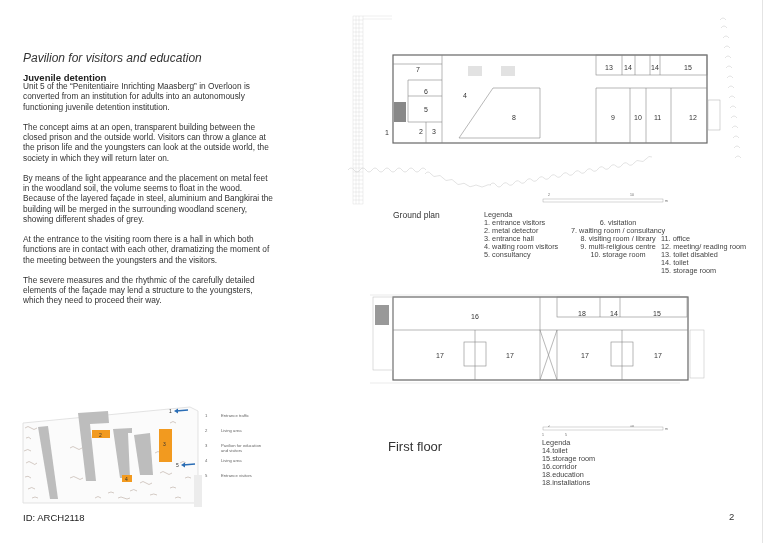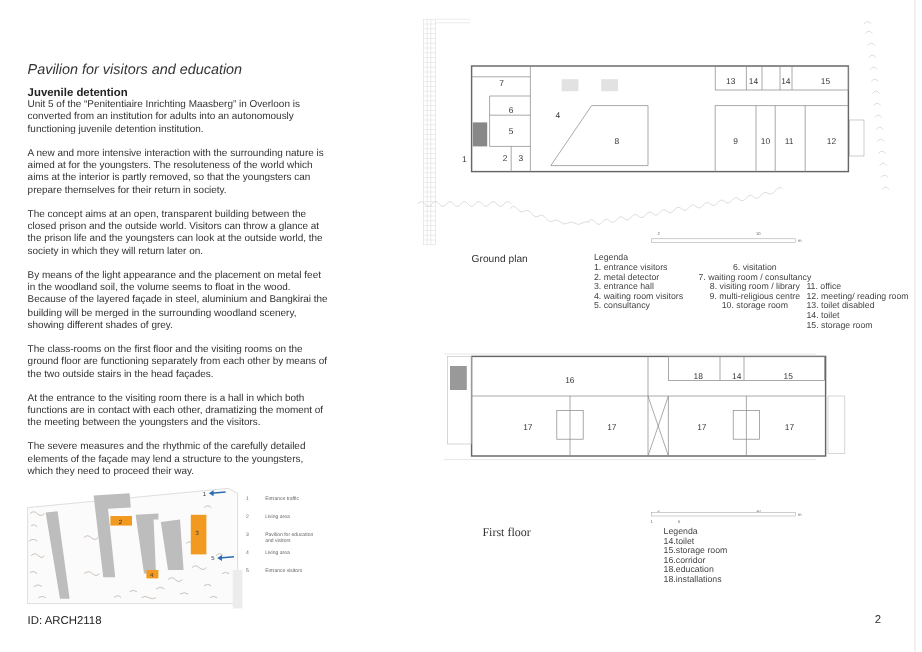--- a/index.html
+++ b/index.html
@@ -10,38 +10,36 @@
   .subtitle { left:23px; top:51px; font-size:12px; font-style:italic; color:#333; }
   .body-text { left:23px; width:250px; font-size:8.3px; line-height:10.4px; color:#333;margin-top:12px; }
   .body-text p { margin:0 0 9.4px 0; }
   .doc-id { left:23px; top:512px; font-size:9.5px; color:#222; }
   .page-num { left:729px; top:511px; font-size:9.5px; color:#333; }
   .site-legend { left:205px; top:413px; font-size:4.2px; color:#666; }
   .site-legend .row { position:absolute; white-space:nowrap; }
   .site-legend .num { position:absolute; left:0; }
   .site-legend .lbl { position:absolute; left:16px; }
   .plan-label { font-size:8.5px; color:#333; }
-  .legend { font-size:7.3px; line-height:8.1px; color:#444;margin-left:11px; }
+  .legend { font-size:7.3px; line-height:8.1px; color:#444; }
   .legend .col { position:absolute; top:0; white-space:nowrap; }
   .legend .hdr { margin-bottom:0; }
   .right-edge { left:762px; top:0; width:1px; height:543px; background:#e4e4e4; }
   svg text { font-family:"Liberation Sans", sans-serif; }
 </style>
 </head>
 <body>
 
 <div class="abs title">Juvenile detention</div>
 <div class="abs subtitle">Pavilion for visitors and education</div>
 
 <div class="abs body-text" style="top:69px;">
   <p>Unit 5 of  the “Penitentiaire Inrichting Maasberg” in Overloon is converted from an institution for adults into an autonomously functioning juvenile detention institution.</p>
-  <p>A new and more intensive interaction with the surrounding nature is aimed at for the youngsters. The resoluteness of the world which aims at the interior is partly removed, so that the youngsters can prepare themselves for their return in society.</p>
   <p>The concept aims at an open, transparent building between the closed prison and the outside world. Visitors can throw a glance at the prison life and the youngsters can look at the outside world, the society in which they will return later on.</p>
   <p>By means of the light appearance and the placement on metal feet in the woodland soil, the volume seems to float in the wood. Because of the layered façade in steel, aluminium and Bangkirai the building will be merged in the surrounding woodland scenery, showing different shades of grey.</p>
-  <p>The class-rooms on the first floor and the visiting rooms on the ground floor are functioning separately from each other by means of the two outside stairs in the head façades.</p>
   <p>At the entrance to the visiting room there is a hall in which both functions are in contact with each other, dramatizing the moment of the meeting between the youngsters and the visitors.</p>
   <p>The severe measures and the rhythmic of the carefully detailed elements of the façade may lend a structure to the youngsters, which they need to proceed their way.</p>
 </div>
 
 <svg class="abs" style="left:20px;top:403px;" width="185" height="105">
   <polygon points="3,20 170,4 178,8 178,100 3,100" fill="#fbfbfb" stroke="#dcdcdc" stroke-width="0.8"></polygon>
   <g fill="none" stroke="#b9aaa0" stroke-width="0.6">
     <path d="M5,25 q3,-3 6,0 t6,0 M6,35 q3,-2 5,1 M4,48 q4,-3 7,0 M6,60 q3,-3 6,0 t5,0 M5,74 q3,-2 6,1 M8,86 q4,-3 7,0 M12,95 q3,-2 6,0"></path>
     <path d="M50,45 q3,-3 6,0 t6,0 M50,75 q4,-3 7,0 t6,0 M98,95 q3,-2 6,0 t6,0 M110,88 q4,-3 7,0 M120,80 q3,-3 6,0 t6,0 M130,92 q4,-2 7,0 M140,70 q3,-3 6,0 t6,0 M150,85 q3,-2 6,0"></path>
     <path d="M150,20 q3,-3 6,0 M140,30 q3,-2 5,1 M135,50 q3,-3 6,0 M160,60 q3,-3 6,0 M165,75 q3,-2 6,0 M88,90 q3,-2 6,0 M75,95 q3,-3 6,0 M155,95 q3,-2 6,0 M145,40 q3,-3 6,0"></path>
@@ -231,21 +229,21 @@
   <rect x="3" y="2" width="120" height="3" fill="none" stroke="#999" stroke-width="0.4"></rect>
   <g font-size="3.5" fill="#666">
     <text x="2" y="11">1</text>
     <text x="8" y="2">2</text>
     <text x="25" y="11">5</text>
     <text x="90" y="2">10</text>
     <text x="125" y="5">m</text>
   </g>
 </svg>
 
-<div class="abs plan-label" style="left:402px;top:439px;font-size:10px;font-family:Liberation Serif, serif;">First floor</div>
+<div class="abs plan-label" style="left:388px;top:439px;font-size:13px;">First floor</div>
 
 <div class="abs legend" style="left:542px;top:439px;">
   <div>Legenda</div>
   <div>14.toilet</div>
   <div>15.storage room</div>
   <div>16.corridor</div>
   <div>18.education</div>
   <div>18.installations</div>
 </div>
 

